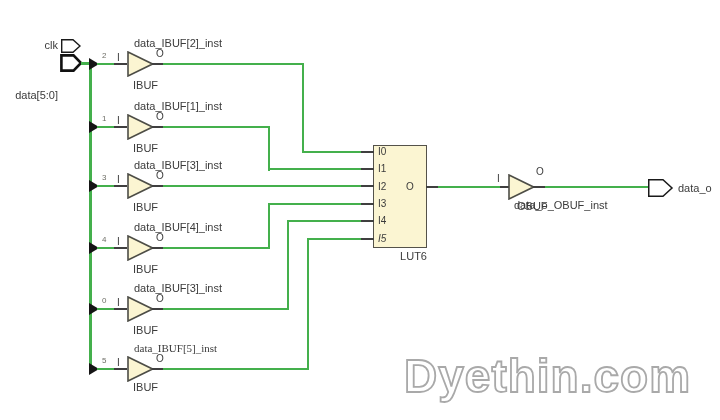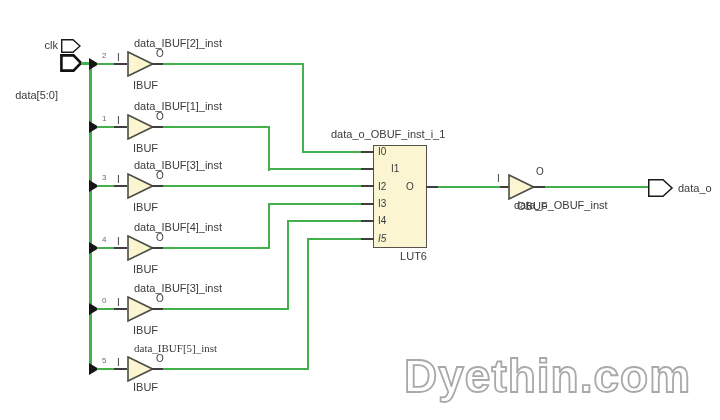--- a/index.html
+++ b/index.html
@@ -132,30 +132,29 @@
       <polygon points="1,1 25.5,13 1,25" fill="#fbf5d2" stroke="#4d4d46" stroke-width="1.6"></polygon>
     </svg>
   <div class="pin" style="left:156px;top:353px;">O</div>
   <div class="stub" style="left:152px;top:368px;width:11px;height:2px;"></div>
   <div class="lbl" style="left:134px;top:342px;font-family:Liberation Serif, serif;">data_IBUF[5]_inst</div>
   <div class="lbl" style="left:133px;top:381px;">IBUF</div>
   <div class="wire" style="left:163px;top:368px;width:146px;height:2px;"></div>
   <div class="wire" style="left:307px;top:238px;width:2px;height:132px;"></div>
   <div class="wire" style="left:307px;top:238px;width:57px;height:2px;"></div>
 
-  <div class="lbl" style="left:331px;top:128px;">data_o_OBUF_inst_i_1</div>
   <div class="cellbox" style="left:373px;top:145px;width:54px;height:103px;"></div>
   <div class="stub" style="left:361px;top:151px;width:13px;height:2px;"></div>
   <div class="stub" style="left:361px;top:168px;width:13px;height:2px;"></div>
   <div class="stub" style="left:361px;top:185px;width:13px;height:2px;"></div>
   <div class="stub" style="left:361px;top:203px;width:13px;height:2px;"></div>
   <div class="stub" style="left:361px;top:220px;width:13px;height:2px;"></div>
   <div class="stub" style="left:361px;top:238px;width:13px;height:2px;"></div>
   <div class="pin" style="left:378px;top:146px;">I0</div>
-  <div class="pin" style="left:391px;top:163px;">I1</div>
+  <div class="pin" style="left:378px;top:163px;">I1</div>
   <div class="pin" style="left:378px;top:181px;">I2</div>
   <div class="pin" style="left:378px;top:198px;text-align:right;">I3</div>
   <div class="pin" style="left:378px;top:215px;">I4</div>
   <div class="pin" style="left:378px;top:233px;font-style:italic;">I5</div>
   <div class="pin" style="left:406px;top:181px;">O</div>
   <div class="stub" style="left:426px;top:186px;width:13px;height:2px;"></div>
   <div class="lbl ct" style="left:373px;top:250px;width:54px;">LUT6</div>
 
   <div class="wire" style="left:438px;top:186px;width:63px;height:2px;"></div>
   <div class="stub" style="left:500px;top:186px;width:9px;height:2px;"></div>

